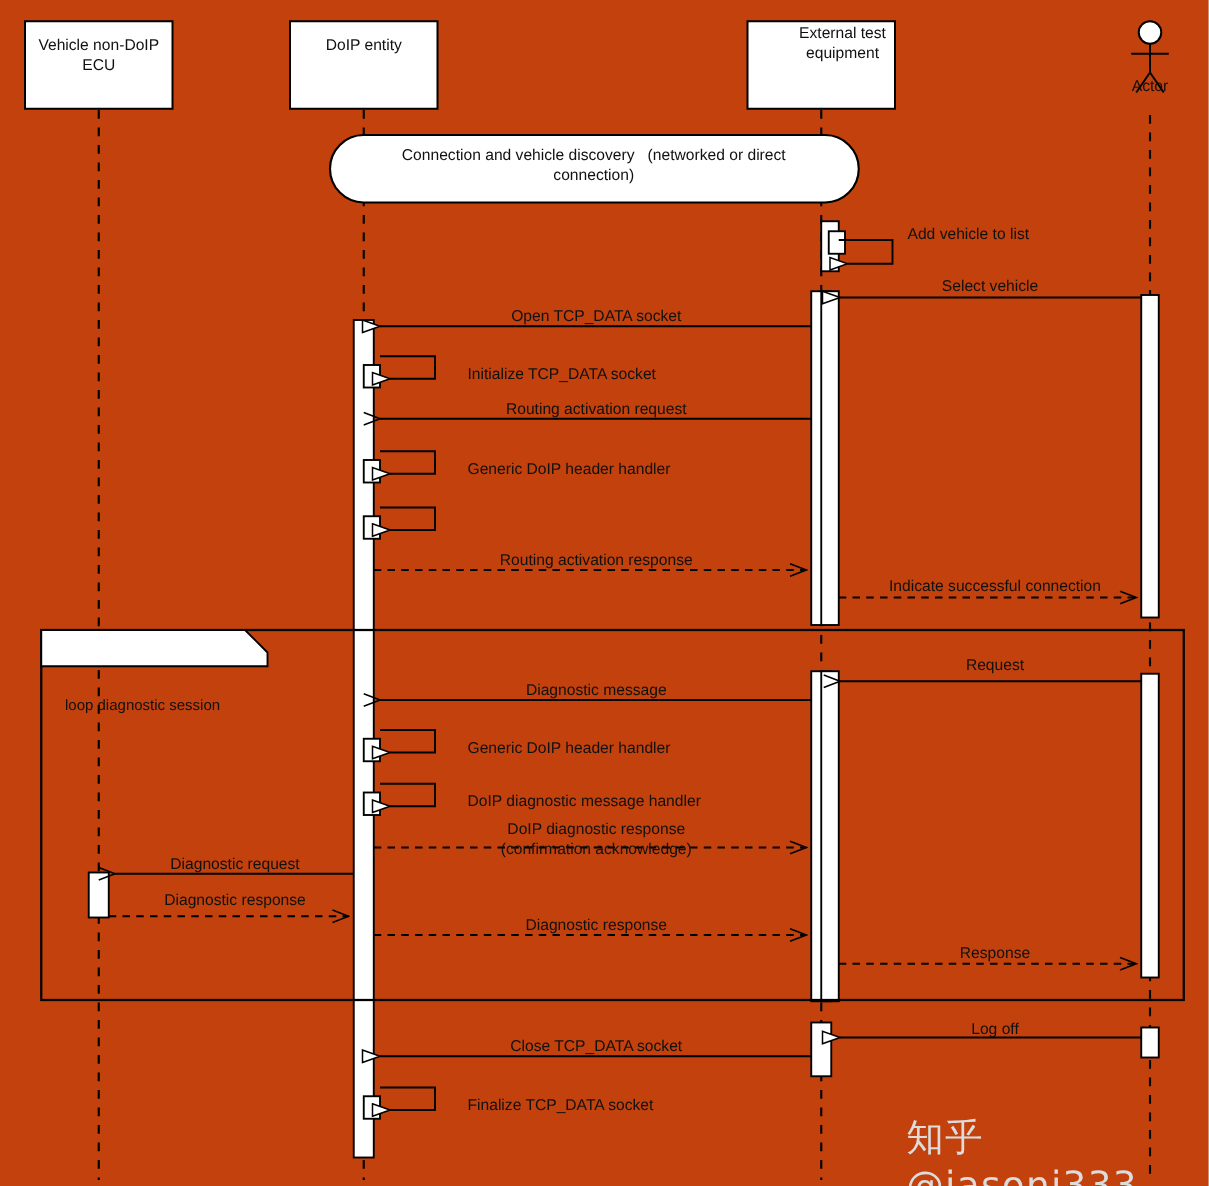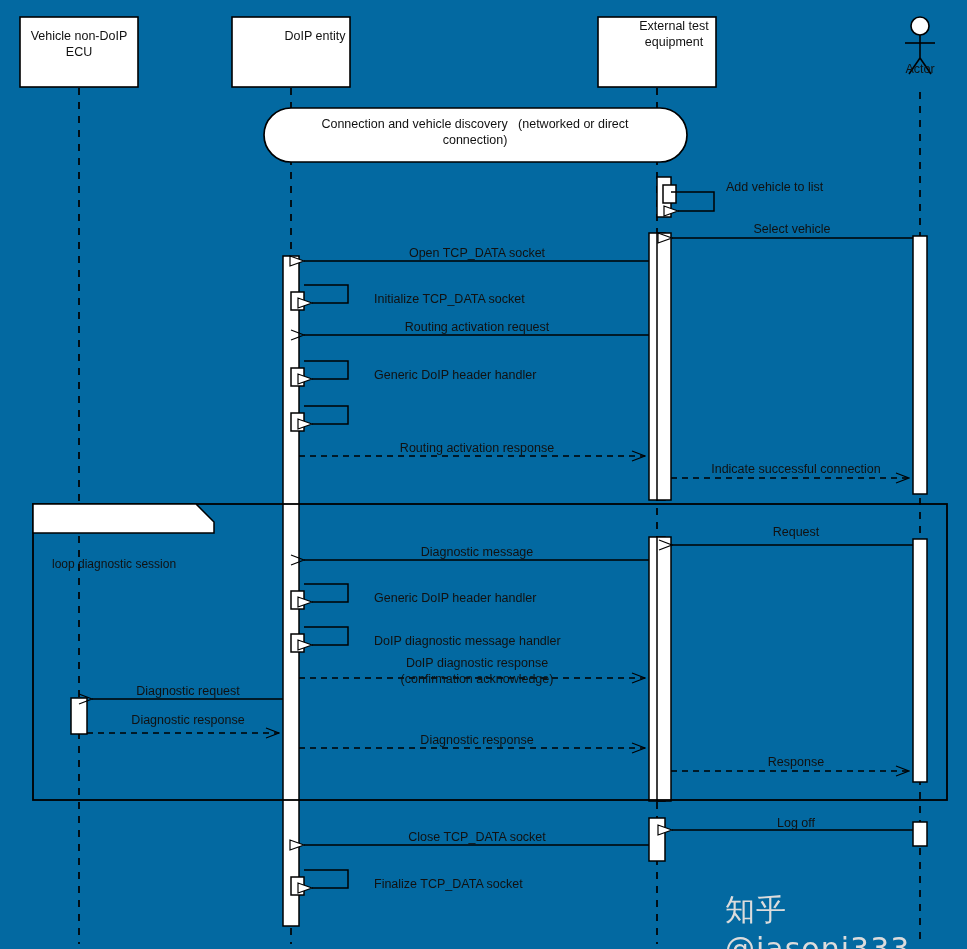--- a/index.html
+++ b/index.html
@@ -1,17 +1,17 @@
 <!DOCTYPE html>
 <html><head>
 <meta charset="utf-8">
 <style>
   html,body{margin:0;padding:0;background:#ffffff;}
   body{font-family:"Liberation Sans","DejaVu Sans",sans-serif;}
-  #stage{position:relative;width:967px;height:949px;background:#0369a1;overflow:hidden;}
+  #stage{position:relative;width:967px;height:949px;background:#c2410c;overflow:hidden;}
   #svg{position:absolute;left:0;top:0;width:967px;height:949px;}
   .lbl{position:absolute;font-size:12.5px;color:#111;line-height:1.25;white-space:pre;}
   .lbl.c{text-align:center;}
   .lbl.l{text-align:right;}
   .hdr{font-size:12.5px;text-align:center;line-height:1.3;}
   .wm{position:absolute;font-size:30px;color:#dcdcdc;letter-spacing:1px;font-family:"DejaVu Sans",sans-serif;}
 </style>
 </head>
 <body>
 
@@ -114,21 +114,21 @@
       <line x1="671" y1="771" x2="909" y2="771" stroke-dasharray="6,5" marker-end="url(#openR)"></line>
 
       <line x1="913" y1="830" x2="672" y2="830" marker-end="url(#hollowL)"></line>
       <line x1="649" y1="845" x2="304" y2="845" marker-end="url(#hollowL)"></line>
       <path d="M304,870 L348,870 L348,888 L312,888" marker-end="url(#hollowL)"></path>
     </g>
   </svg>
 
   <div class="lbl hdr" style="left:22px;top:28px;width:114px;">Vehicle non-DoIP
 ECU</div>
-  <div class="lbl hdr" style="left:234px;top:28px;width:114px;padding-left:24px;">DoIP entity</div>
+  <div class="lbl hdr" style="left:234px;top:28px;width:114px;">DoIP entity</div>
   <div class="lbl hdr" style="left:600px;top:18px;width:114px;padding-left:17px;">External test
 equipment</div>
   <div class="lbl c" style="left:885px;top:62px;width:70px;">Actor</div>
 
   <div class="lbl c" style="left:280px;top:117px;width:390px;">Connection and vehicle discovery   (networked or direct
 connection)</div>
 
   <div class="lbl l" style="left:52px;top:513px;font-size:12px;margin-top:44px;">loop diagnostic session</div>
 
   <div class="lbl l" style="left:726px;top:180px;">Add vehicle to list</div>

